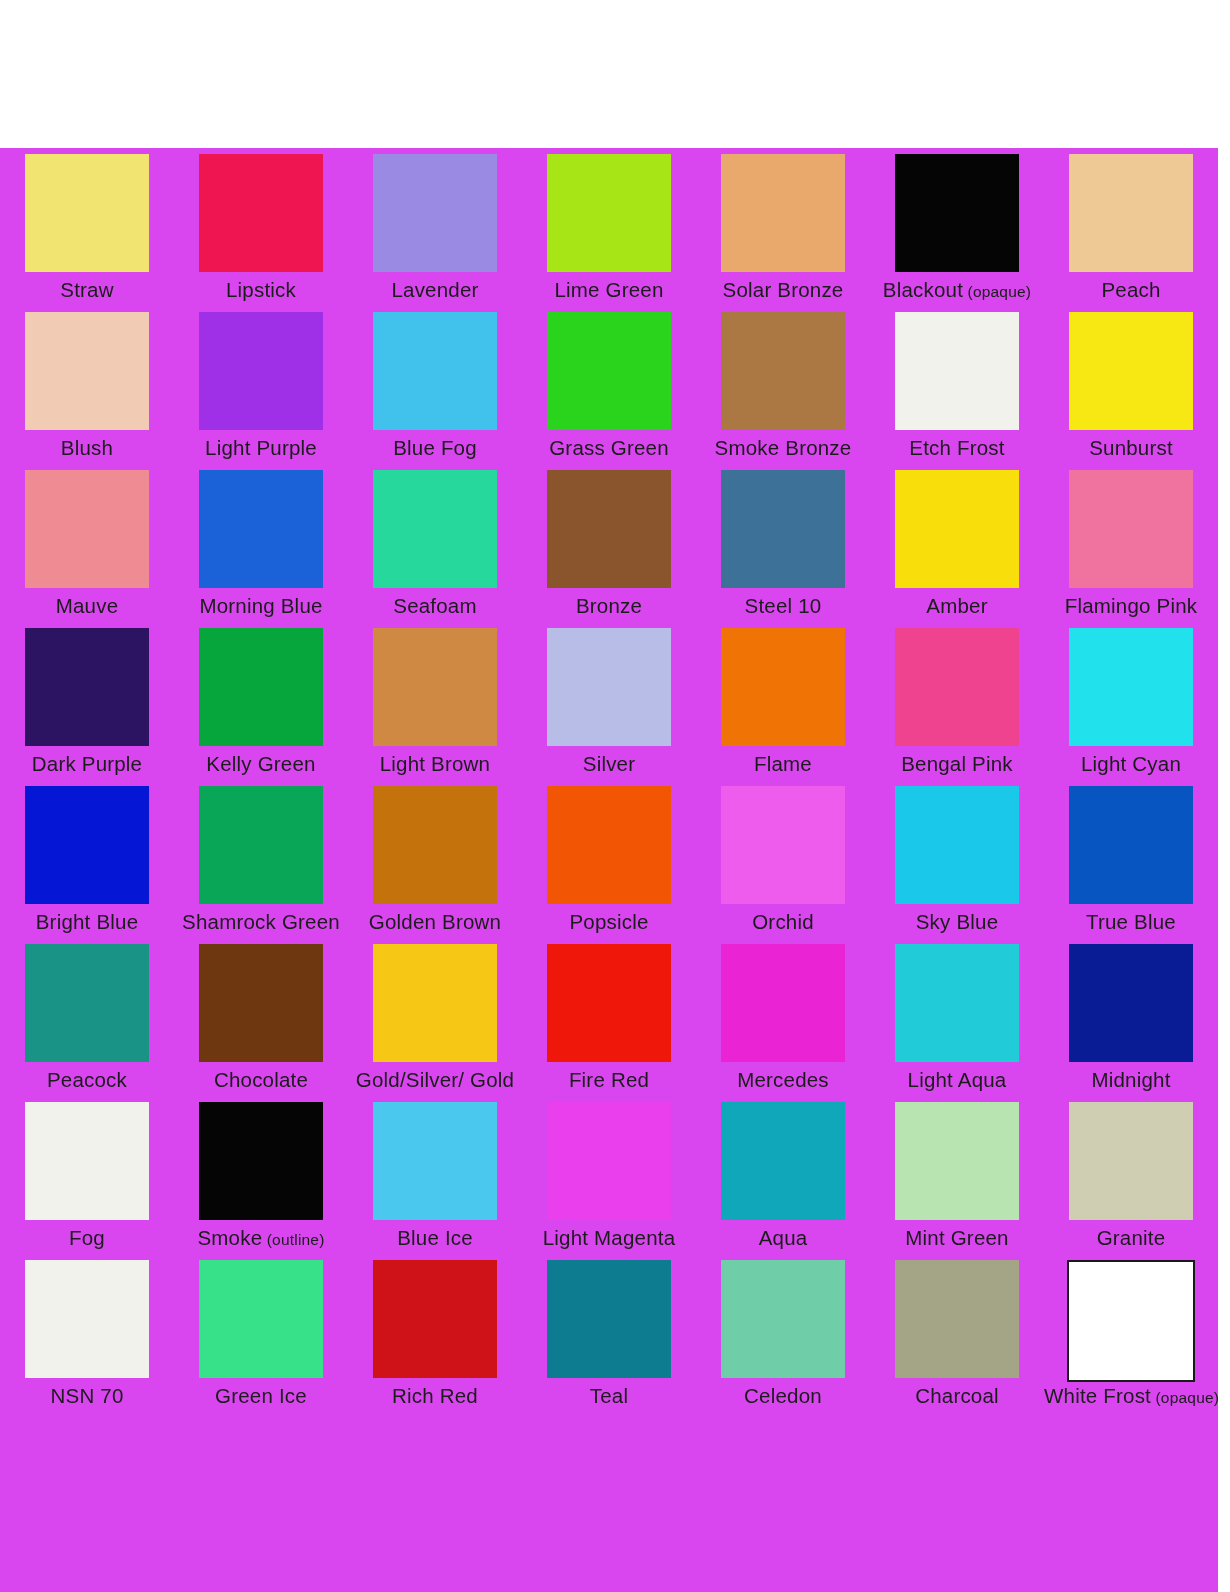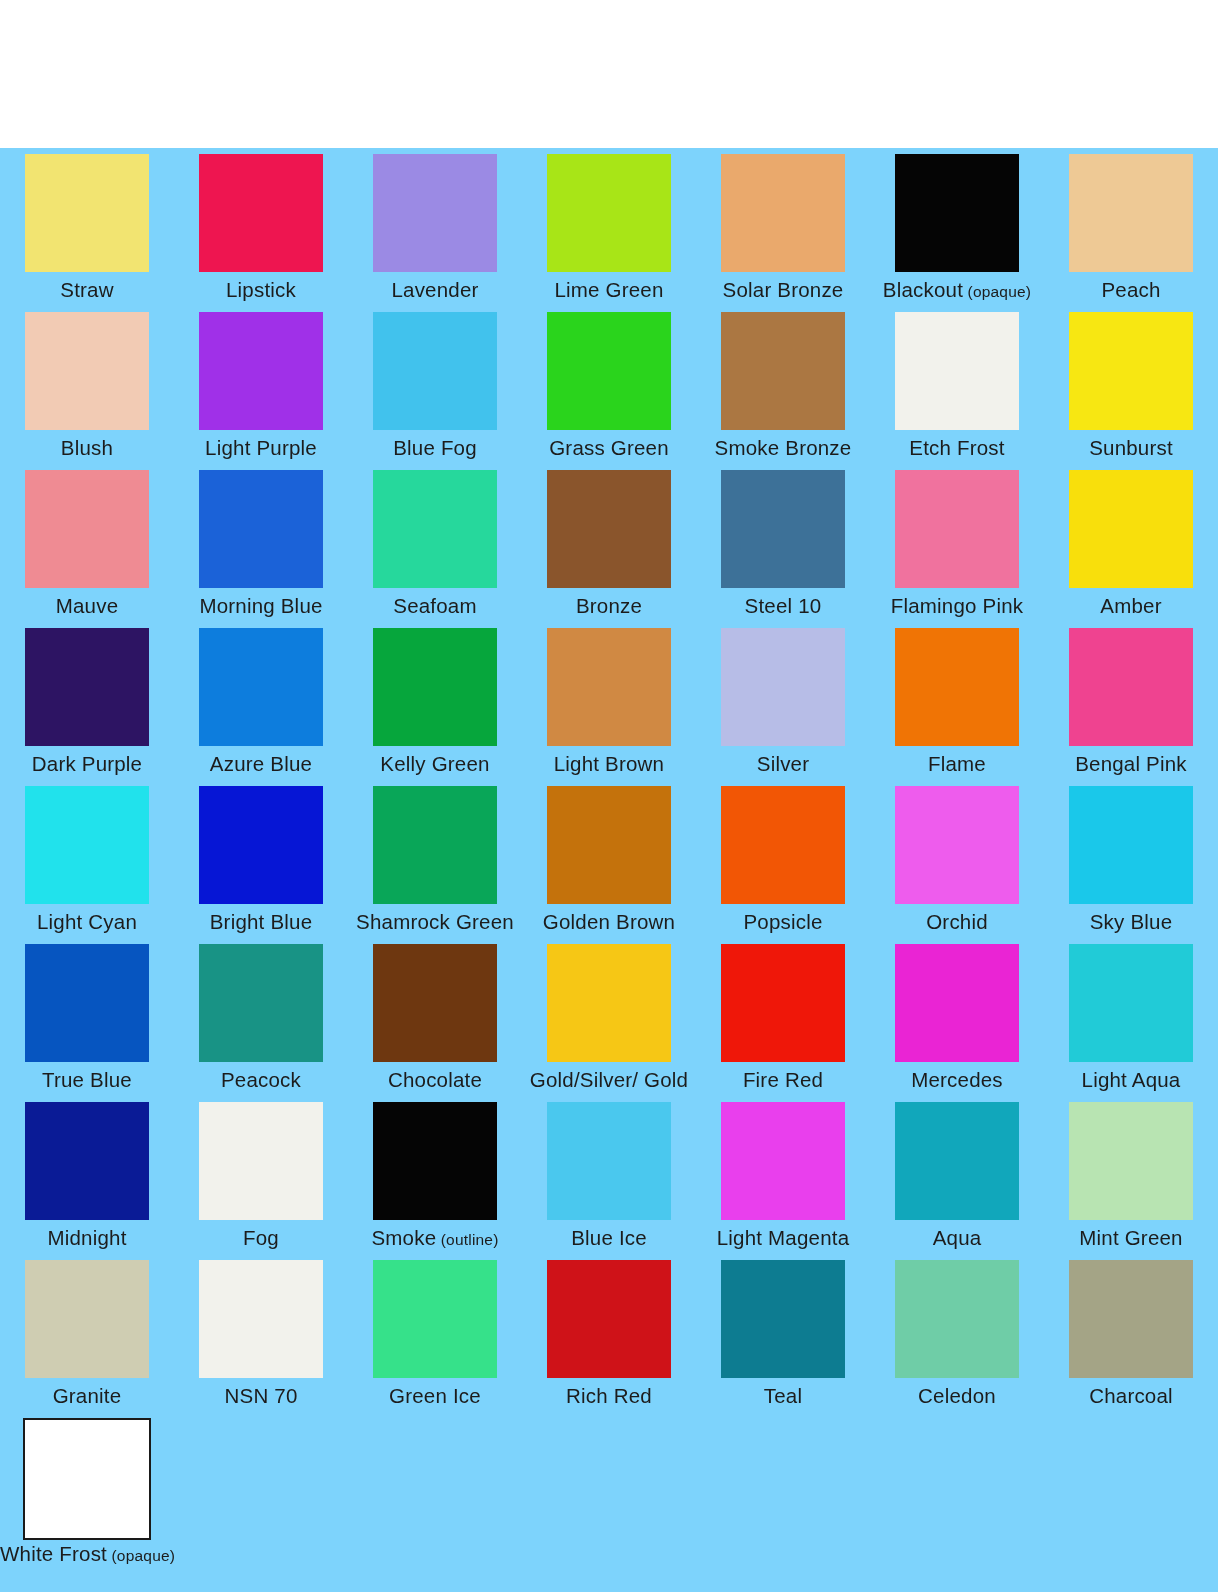--- a/index.html
+++ b/index.html
@@ -18,21 +18,21 @@
     width: 1230px;
     height: 1592px;
     background: #ffffff;
   }
   #chart-area {
     position: absolute;
     left: 0;
     top: 148px;
     width: 1226px;
     height: 1444px;
-    background: #7dd3fc;
+    background: #d946ef;
   }
   #top-white {
     position: absolute;
     left: 0;
     top: 0;
     width: 1230px;
     height: 148px;
     background: #ffffff;
   }
   #right-white {
@@ -162,34 +162,30 @@
         </div>
         <div class="cell">
           <div class="swatch" style="background: rgb(138, 85, 44);"></div>
           <div class="label">Bronze</div>
         </div>
         <div class="cell">
           <div class="swatch" style="background: rgb(61, 113, 152);"></div>
           <div class="label">Steel 10</div>
         </div>
         <div class="cell">
+          <div class="swatch" style="background: rgb(248, 223, 12);"></div>
+          <div class="label">Amber</div>
+        </div>
+        <div class="cell">
           <div class="swatch" style="background: rgb(240, 114, 158);"></div>
           <div class="label">Flamingo Pink</div>
         </div>
         <div class="cell">
-          <div class="swatch" style="background: rgb(248, 223, 12);"></div>
-          <div class="label">Amber</div>
-        </div>
-        <div class="cell">
           <div class="swatch" style="background: rgb(45, 20, 99);"></div>
           <div class="label">Dark Purple</div>
-        </div>
-        <div class="cell">
-          <div class="swatch" style="background: rgb(13, 125, 221);"></div>
-          <div class="label">Azure Blue</div>
         </div>
         <div class="cell">
           <div class="swatch" style="background: rgb(6, 166, 60);"></div>
           <div class="label">Kelly  Green</div>
         </div>
         <div class="cell">
           <div class="swatch" style="background: rgb(208, 137, 67);"></div>
           <div class="label">Light Brown</div>
         </div>
         <div class="cell">

